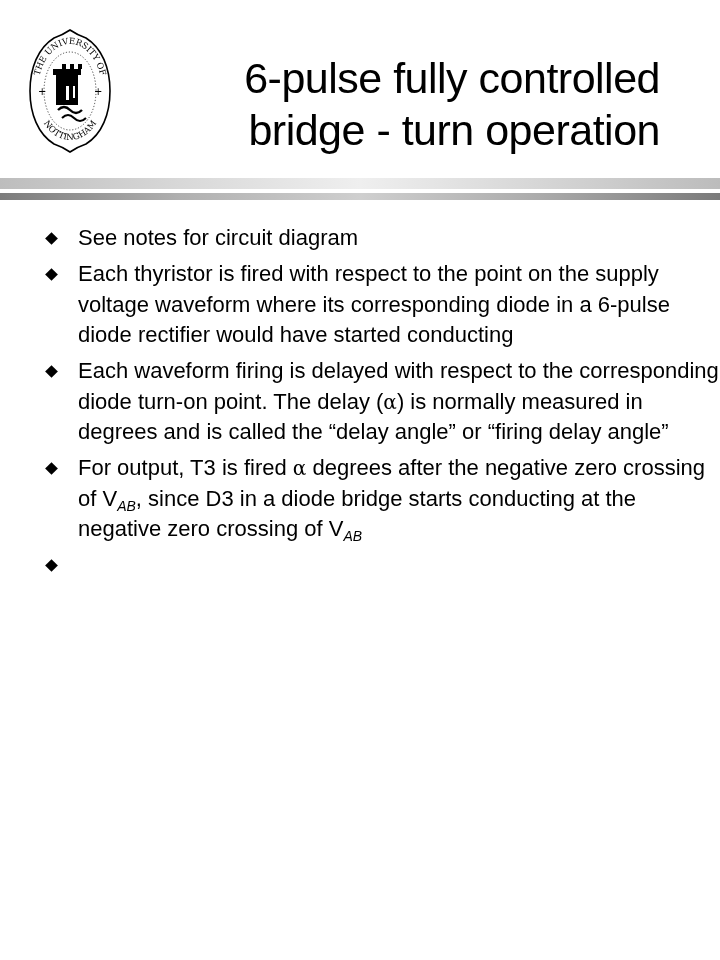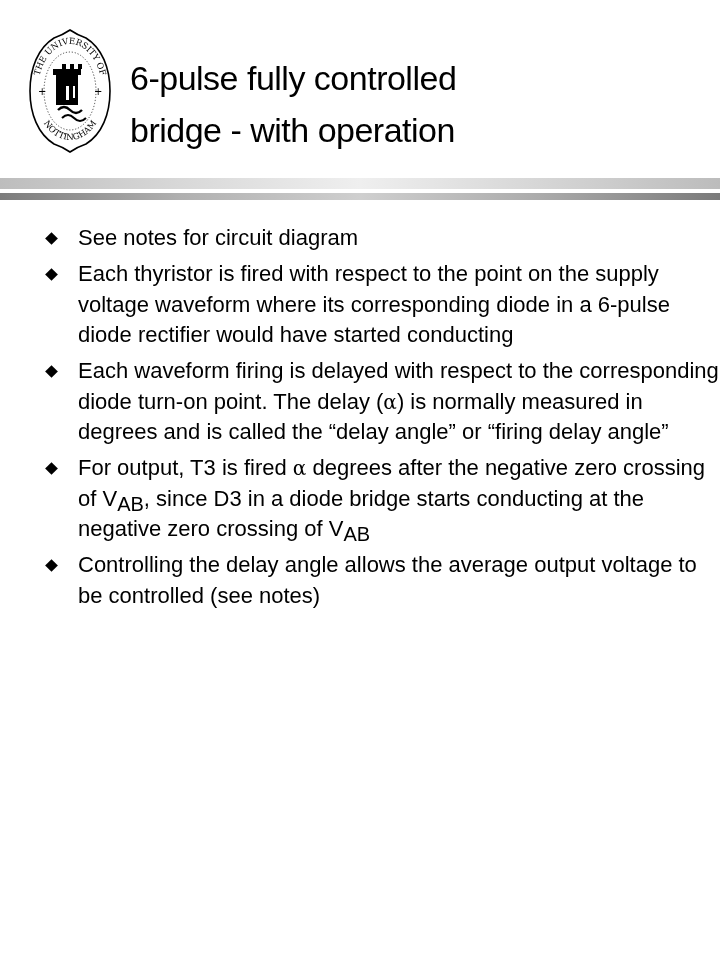--- a/index.html
+++ b/index.html
@@ -3,40 +3,40 @@
   <meta charset="utf-8">
   <style>
     html, body { margin: 0; padding: 0; }
     body {
       width: 720px; height: 960px; background: #ffffff; position: relative; overflow: hidden;
       font-family: "Liberation Sans", sans-serif; color: #000;
     }
     .logo { position: absolute; left: 24px; top: 28px; width: 92px; height: 126px; }
     .title {
       position: absolute; left: 130px; top: 52px; width: 530px;
-      text-align: left; font-size: 34px; line-height: 52px; letter-spacing: -0.5px;
+      text-align: right; font-size: 43px; line-height: 52px; letter-spacing: -0.5px;
     }
     .bar-top {
       position: absolute; left: 0; top: 178px; width: 720px; height: 11px;
       background: linear-gradient(to right, #bdbdbd 0%, #d8d8d8 25%, #efefef 50%, #d6d6d6 75%, #bcbcbc 100%);
     }
     .bar-bottom {
       position: absolute; left: 0; top: 193px; width: 720px; height: 7px;
       background: linear-gradient(to right, #7c7c7c 0%, #b0b0b0 25%, #cfcfcf 50%, #ababab 75%, #7a7a7a 100%);
     }
     .bullets { position: absolute; left: 0; top: 211px; width: 720px; margin: 12px; padding: 0; list-style: none; }
     .bullet {
       position: relative; padding-left: 66px; padding-right: 8px;
       font-size: 22px; line-height: 30.5px; margin-bottom: 5.5px;
     }
     .bullet .diamond {
       position: absolute; left: 35px; top: 11px; width: 9px; height: 9px;
       background: #000; transform: rotate(45deg);
     }
-    .sub { font-size: 20px; vertical-align: -5px; line-height: 0; }
+    .sub { font-size: 14px; vertical-align: -5px; line-height: 0; font-style: italic; }
     .sup { font-size: 14px; vertical-align: 9px; line-height: 0; }
     .greek { font-family: "DejaVu Serif", serif; font-size: 20px; }
   </style>
 </head>
 <body>
 
 <div class="logo">
   <svg width="92" height="126" viewBox="0 0 92 126">
     <defs>
       <path id="arcTop" d="M 14 62 A 32 46 0 0 1 78 62"></path>
@@ -57,21 +57,21 @@
       <path d="M34 82 q6 -6 12 0 t12 0" fill="none" stroke="#000" stroke-width="2.4"></path>
       <path d="M38 90 q6 -6 12 0 t12 0" fill="none" stroke="#000" stroke-width="2"></path>
       <text x="14" y="67" font-size="10" font-family="DejaVu Sans, sans-serif">+</text>
       <text x="70" y="67" font-size="10" font-family="DejaVu Sans, sans-serif">+</text>
     </g>
   </svg>
 </div>
 
 <div class="title">
   <div>6-pulse fully controlled</div>
-  <div>bridge - with operation</div>
+  <div>bridge - turn operation</div>
 </div>
 
 <div class="bar-top"></div>
 <div class="bar-bottom"></div>
 
 <ul class="bullets">
   <li class="bullet">
     <span class="diamond"></span>
     <span>See notes for circuit diagram</span>
   </li>
@@ -82,15 +82,14 @@
   <li class="bullet">
     <span class="diamond"></span>
     <span>Each waveform firing is delayed with respect to the corresponding diode turn-on point. The delay (</span><span class="greek">α</span><span>) is normally measured in degrees and is called the “delay angle” or “firing delay angle”</span>
   </li>
   <li class="bullet">
     <span class="diamond"></span>
     <span>For output, T3 is fired </span><span class="greek">α</span><span> degrees after the negative zero crossing of V</span><span class="sub">AB</span><span>, since D3 in a diode bridge starts conducting at the negative zero crossing of V</span><span class="sub">AB</span>
   </li>
   <li class="bullet">
     <span class="diamond"></span>
-    <span>Controlling the delay angle allows the average output voltage to be controlled (see notes)</span>
   </li>
 </ul>
 
 </body></html>

